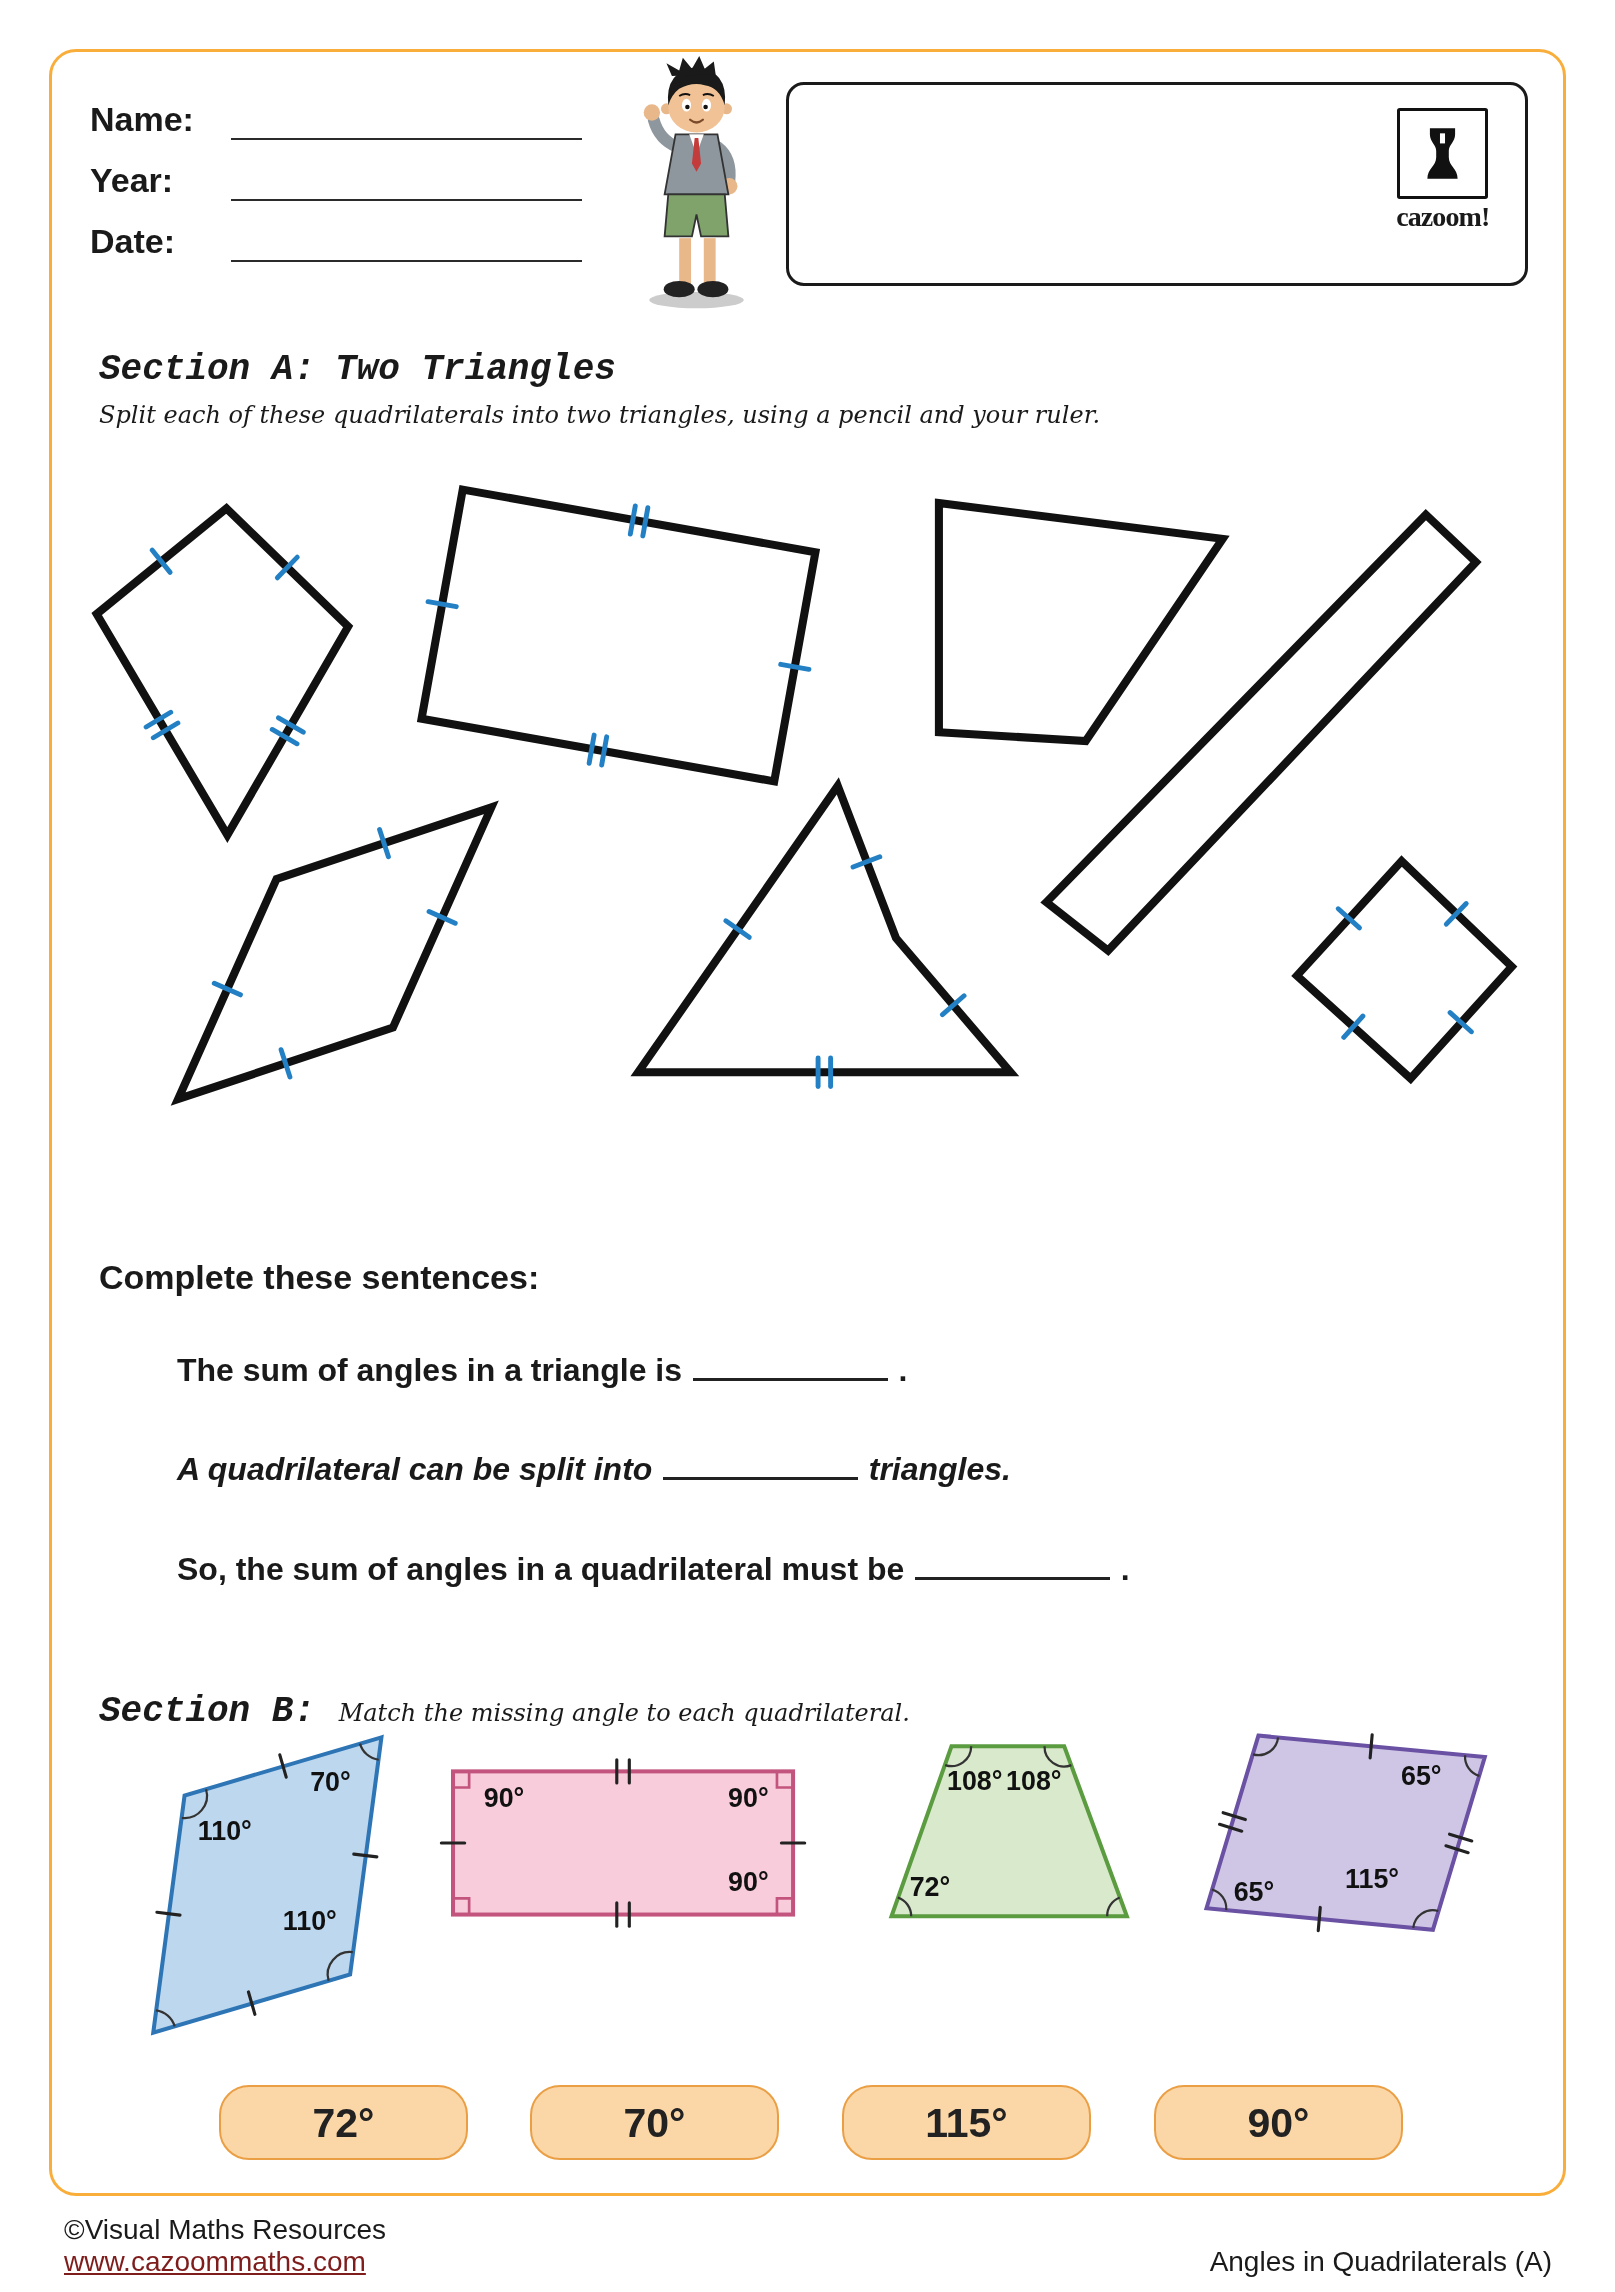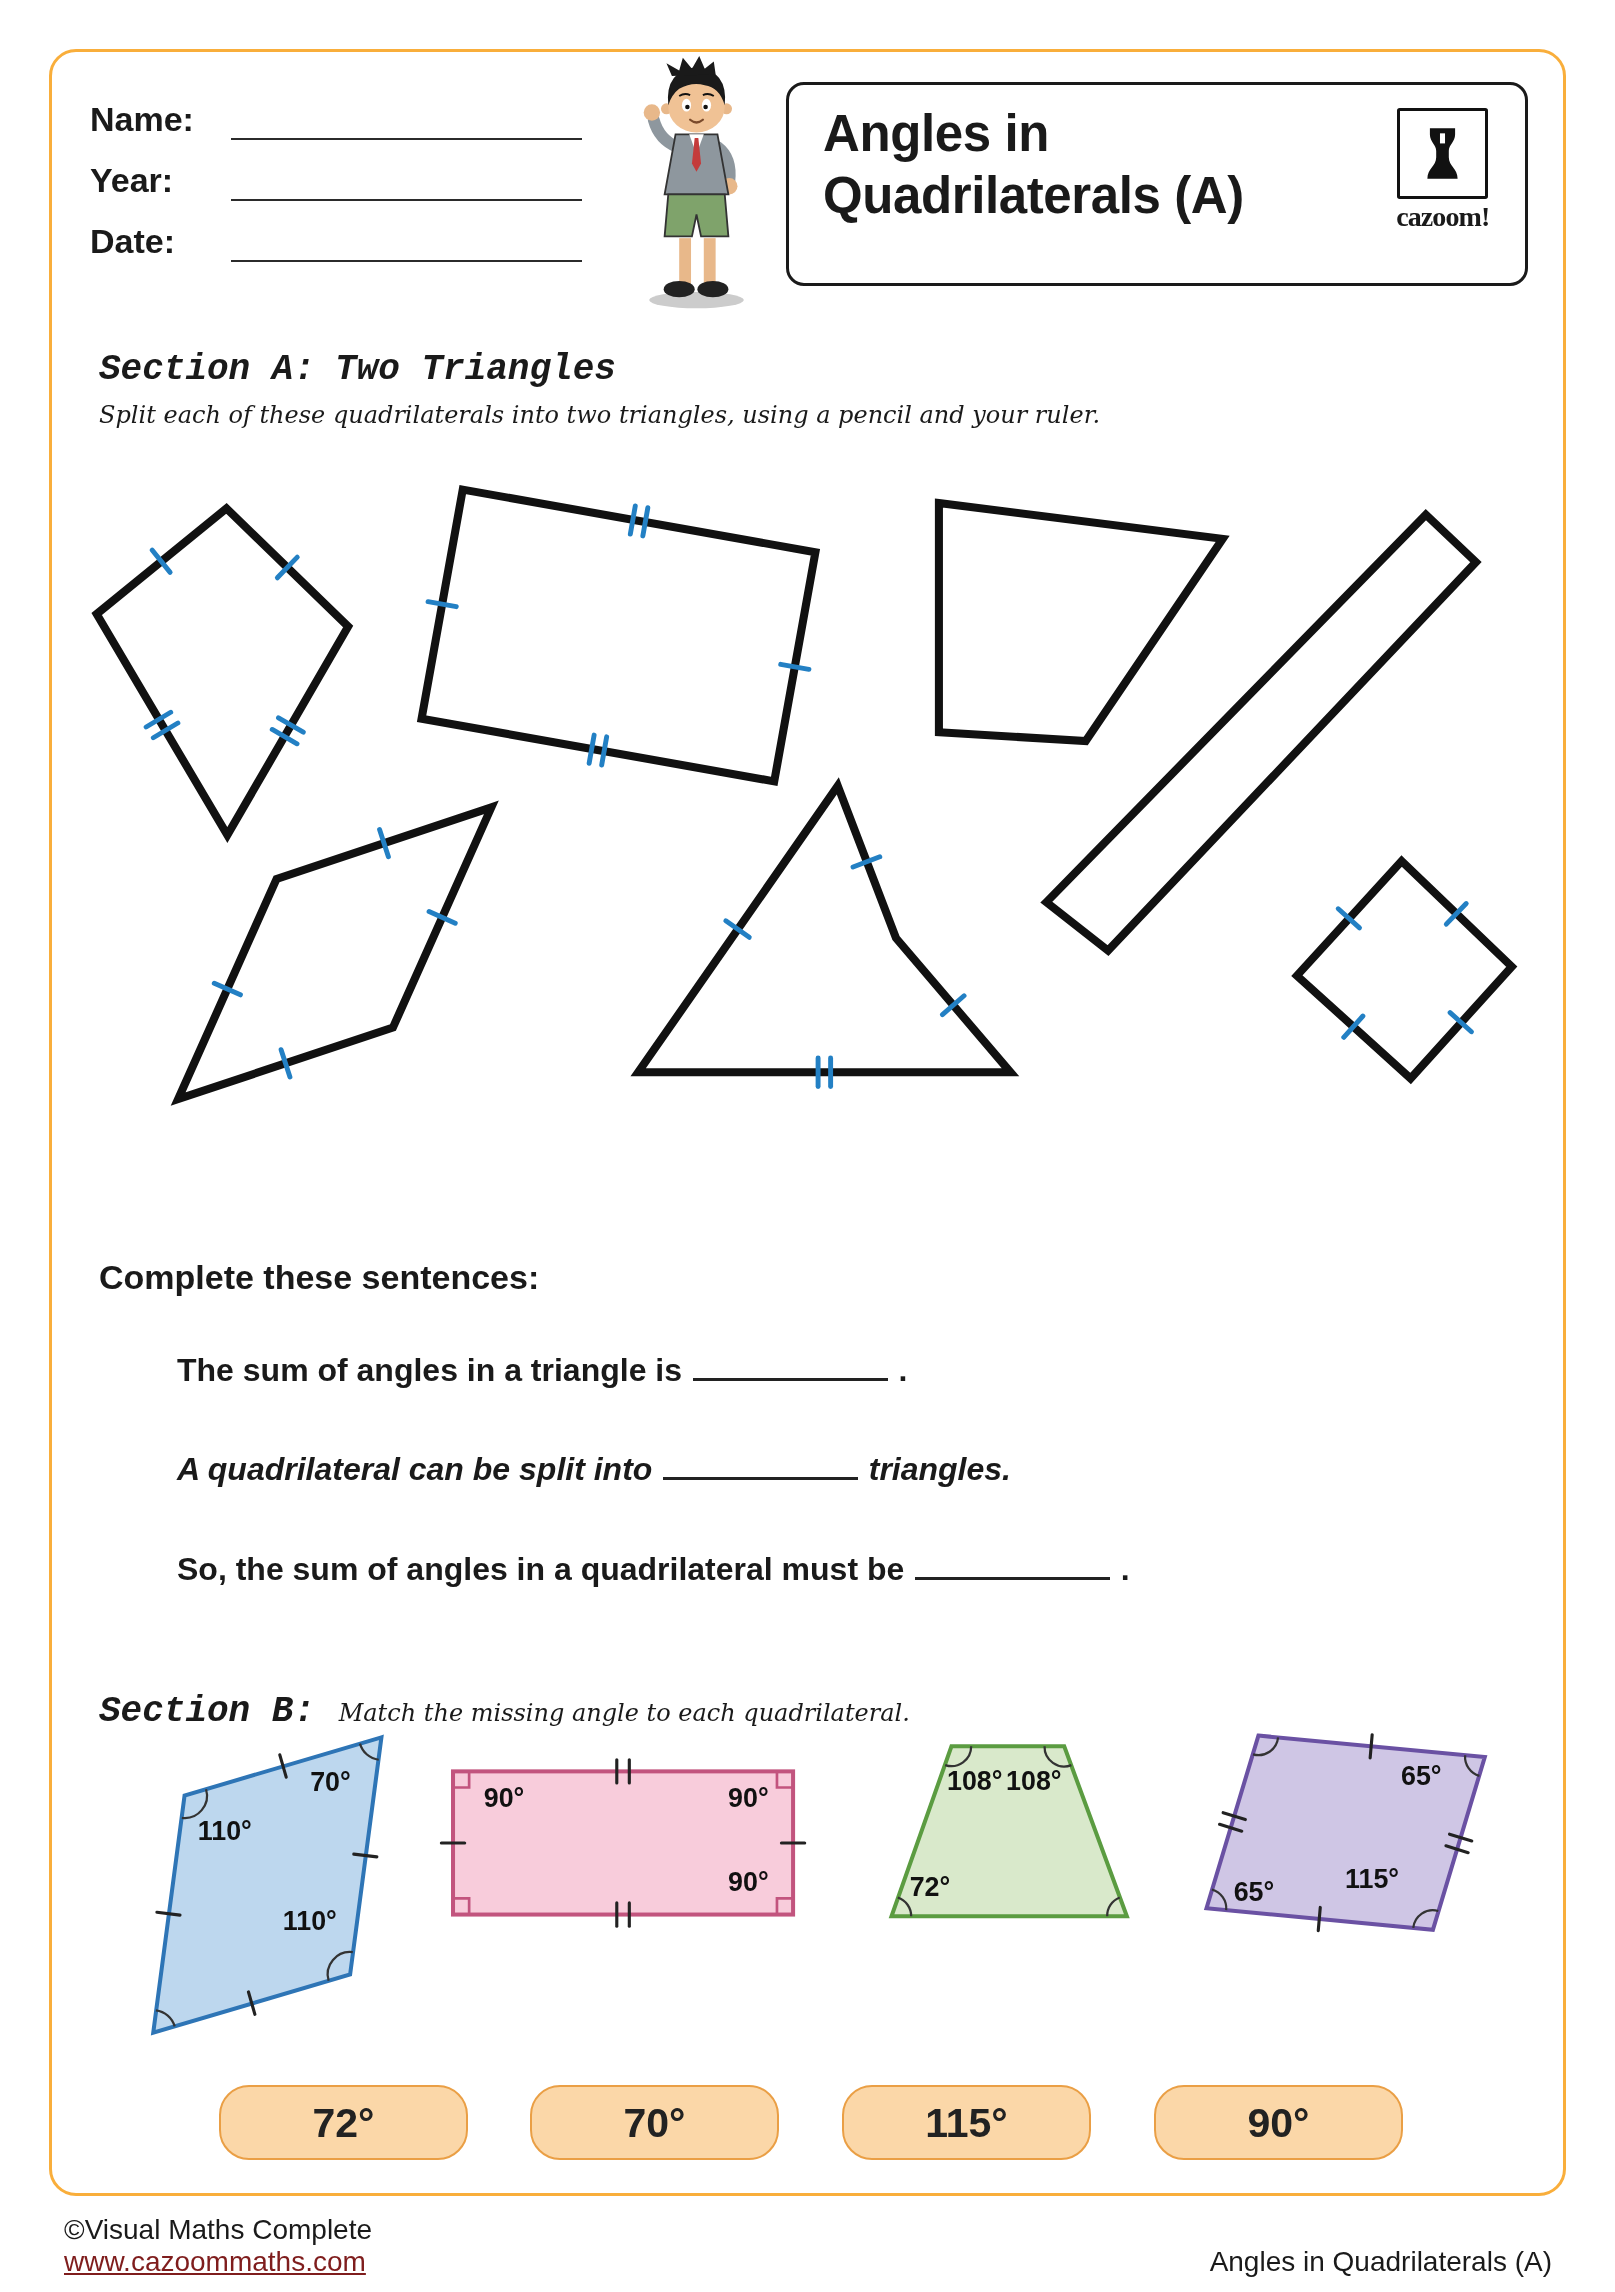--- a/index.html
+++ b/index.html
@@ -72,24 +72,20 @@
   <ellipse cx="74" cy="54" rx="5" ry="7" fill="#fff"></ellipse>
   <ellipse cx="96" cy="54" rx="5" ry="7" fill="#fff"></ellipse>
   <circle cx="75" cy="56" r="2.5" fill="#111"></circle>
   <circle cx="95" cy="56" r="2.5" fill="#111"></circle>
   <path d="M78,70 Q85,76 92,70" stroke="#7a4a2b" stroke-width="2.5" fill="none" stroke-linecap="round"></path>
   <path d="M66,44 q6,-4 12,-1" stroke="#111" stroke-width="2" fill="none"></path>
   <path d="M92,43 q6,-3 12,1" stroke="#111" stroke-width="2" fill="none"></path>
 </svg>
 
 <div class="abs title-box">
-  <div class="title-text">
-    <div>Angles in</div>
-    <div>Quadrilaterals (A)</div>
-  </div>
   <div class="logo-wrap">
     <div class="logo-box">
       <svg width="63" height="63" viewBox="0 0 100 100">
         <path d="M30,10 H70 V20 C70,32 60,36 60,46 V56 C60,70 74,74 74,90 H26 C26,74 40,70 40,56 V46 C40,36 30,32 30,20 Z" fill="#111"></path>
         <rect x="46" y="18" width="8" height="16" fill="#fff"></rect>
       </svg>
     </div>
     <div class="logo-text">cazoom!</div>
   </div>
 </div>
@@ -258,16 +254,16 @@
     <text class="angle-label" x="1432" y="193">115°</text>
     <text class="angle-label" x="1300" y="208">65°</text>
   </g>
 </svg>
 
 <div class="abs answer-box" style="left:219px;top:2085px;">72°</div>
 <div class="abs answer-box" style="left:530px;top:2085px;">70°</div>
 <div class="abs answer-box" style="left:842px;top:2085px;">115°</div>
 <div class="abs answer-box" style="left:1154px;top:2085px;">90°</div>
 
-<div class="abs footer-text" style="left:64px;top:2214px;">©Visual Maths Complete</div>
+<div class="abs footer-text" style="left:64px;top:2214px;">©Visual Maths Resources</div>
 <a class="abs footer-link" style="left:64px;top:2246px;">www.cazoommaths.com</a>
 <div class="abs footer-text" style="right:64px;top:2246px;text-align:right;">Angles in Quadrilaterals (A)</div>
 
 
 </body></html>

